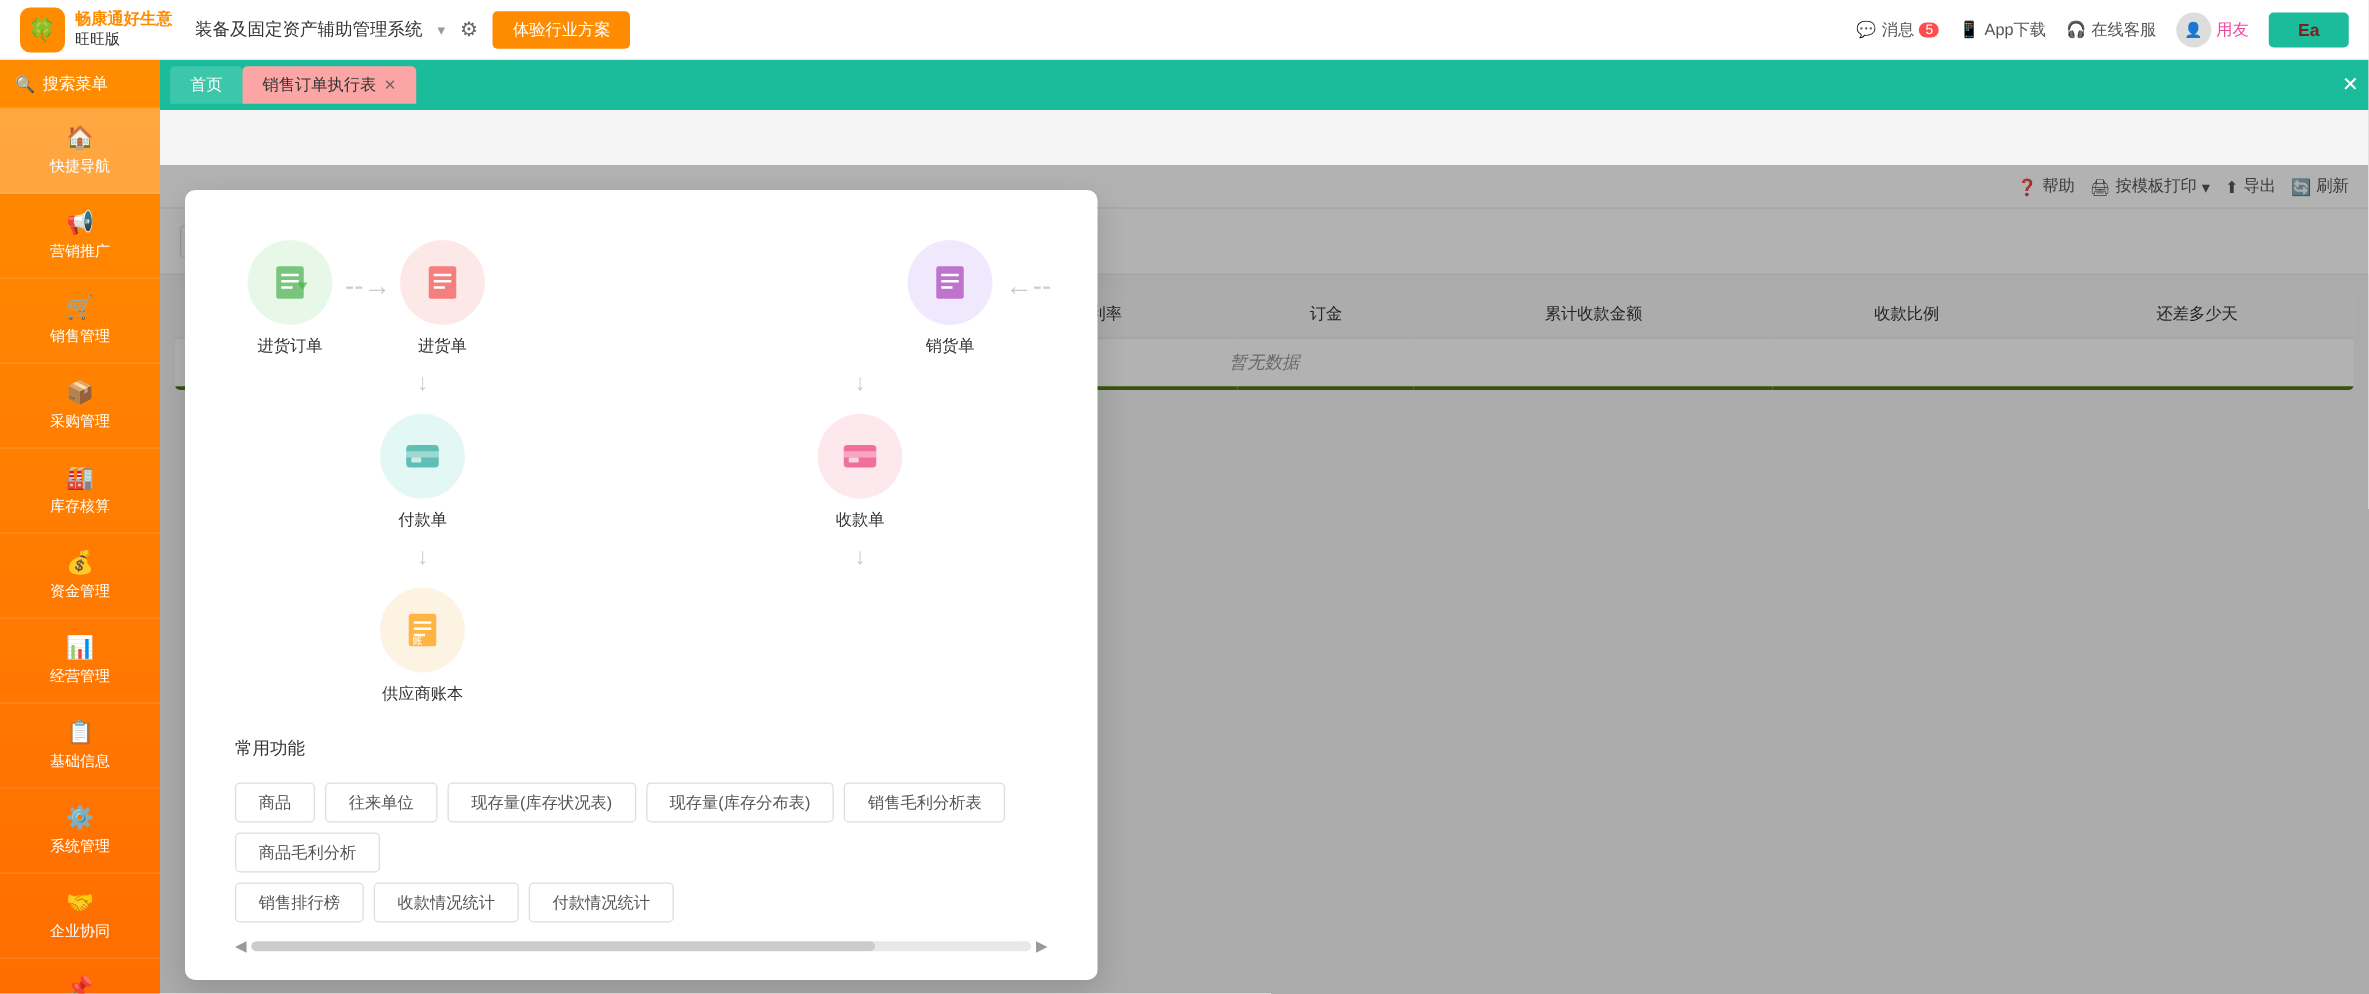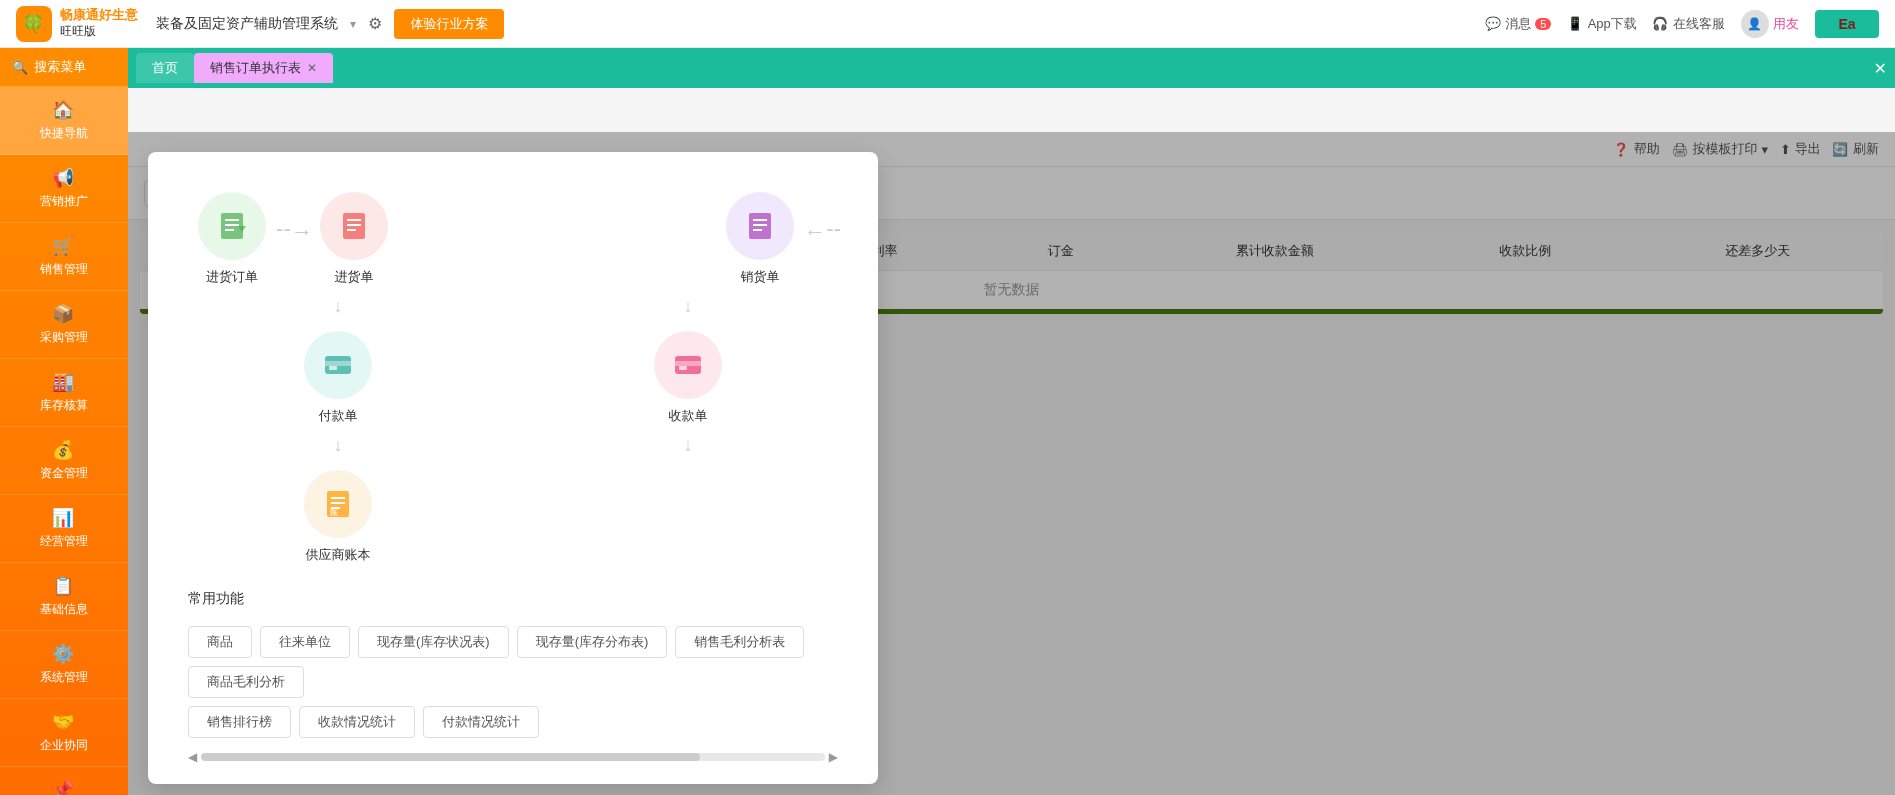--- a/index.html
+++ b/index.html
@@ -59,21 +59,21 @@
     
     .tab-bar {
       display: flex; align-items: center; background: #1abc9c; height: 40px;
       padding: 0 8px; flex-shrink: 0;
     }
     .tab {
       display: flex; align-items: center; gap: 6px; padding: 6px 16px;
       color: white; font-size: 13px; cursor: pointer; border-radius: 4px 4px 0 0;
     }
     .tab.home { background: rgba(255,255,255,0.15); }
-    .tab.active { background: #f0abfc; color: #333; }
+    .tab.active { background: #fca5a5; color: #333; }
     .tab-close { font-size: 12px; color: #666; cursor: pointer; }
     .tab-bar-close { margin-left: auto; color: white; font-size: 16px; cursor: pointer; }
 
     
     .page-content { flex: 1; background: #f5f5f5; overflow: auto; position: relative; }
 
     
     .toolbar-row {
       display: flex; align-items: center; justify-content: flex-end;
       padding: 8px 16px; gap: 12px; background: white; border-bottom: 1px solid #e8e8e8;
@@ -104,21 +104,21 @@
     }
     .more-conditions { color: #1abc9c; font-size: 13px; cursor: pointer; }
 
     
     .table-area { padding: 0; background: white; margin: 12px; border-radius: 4px; overflow: auto; }
     .data-table { width: 100%; border-collapse: collapse; font-size: 13px; }
     .data-table th {
       background: #f7f7f7; padding: 10px 12px; text-align: center;
       border-bottom: 1px solid #e8e8e8; color: #333; font-weight: 500; white-space: nowrap;
     }
-    .data-table td { padding: 10px 12px; text-align: center; border-bottom: 5px solid #4d7c0f; }
+    .data-table td { padding: 10px 12px; text-align: center; border-bottom: 3px solid #4d7c0f; font-style: italic; }
     .empty-tip { text-align: center; padding: 40px; color: #999; font-size: 14px; }
 
     
     .modal-overlay {
       position: absolute; top: 0; left: 0; right: 0; bottom: 0;
       background: rgba(0,0,0,0.3); z-index: 100; display: flex; align-items: flex-start; justify-content: flex-start;
     }
     .modal-box {
       background: white; border-radius: 8px; box-shadow: 0 8px 24px rgba(0,0,0,0.15);
       width: 730px; margin: 20px; padding: 30px 40px 20px;

